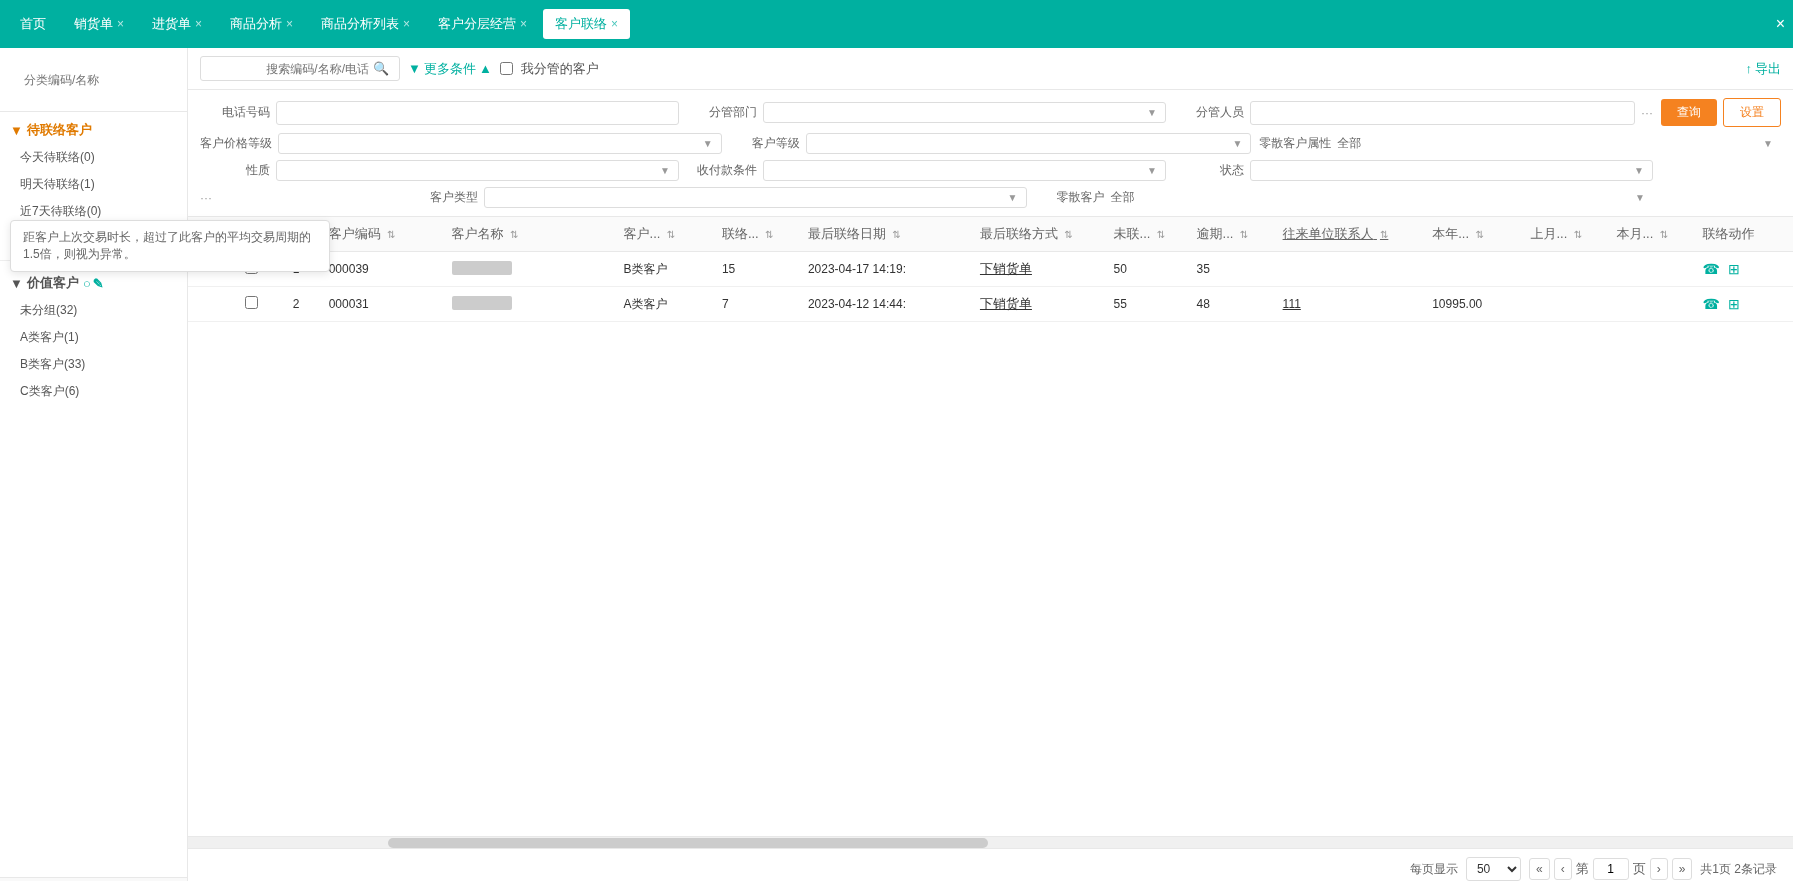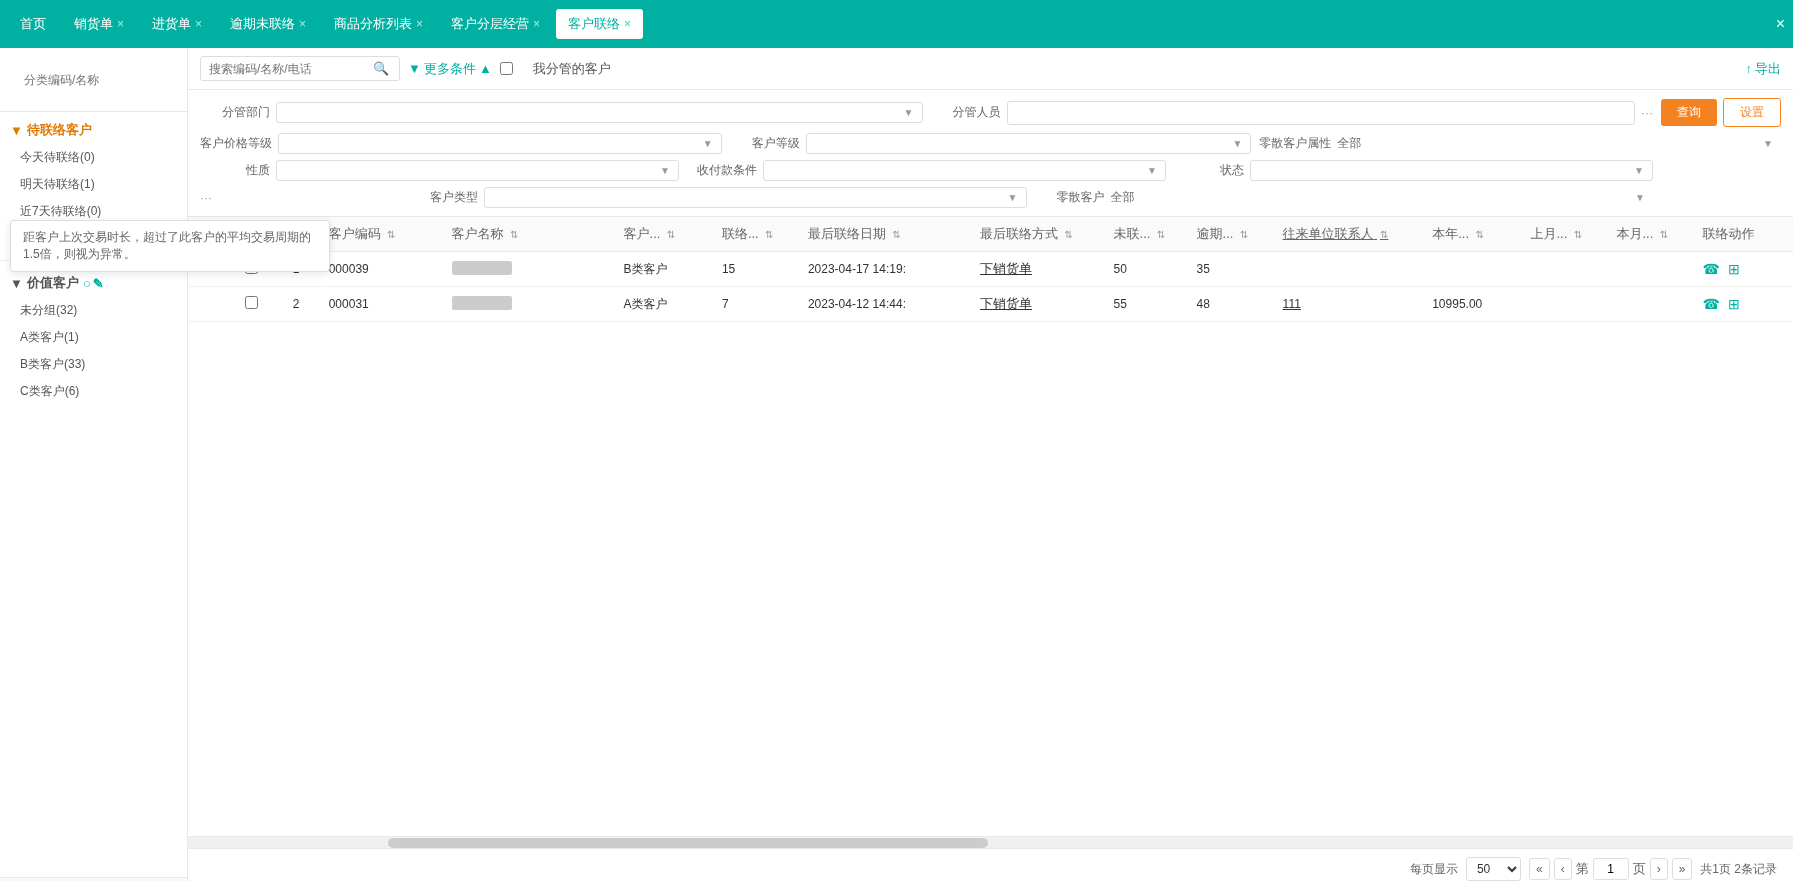--- a/index.html
+++ b/index.html
@@ -86,28 +86,28 @@
       border-bottom: 1px solid #e8e8e8;
       display: flex; align-items: center; gap: 8px;
     }
     .search-input-wrap {
       display: flex; align-items: center;
       border: 1px solid #ddd; border-radius: 3px;
       padding: 4px 8px; gap: 4px; width: 200px;
     }
     .search-input-wrap input {
       border: none; outline: none; font-size: 12px;
-      color: #3b82f6; width: 160px;
+      color: #3b82f6; width: 160px; text-align: right;
     }
     .filter-more {
       display: flex; align-items: center; gap: 3px;
       color: #00b0a0; cursor: pointer; font-size: 12px;
     }
     .my-customer-check {
-      display: flex; align-items: center; gap: 20px;
+      display: flex; align-items: center; gap: 8px;
       font-size: 12px; color: #555; cursor: pointer;
     }
     .filter-spacer { flex: 1; }
     .export-btn {
       display: flex; align-items: center; gap: 3px;
       color: #00b0a0; cursor: pointer; font-size: 12px;
     }
 
     
     .adv-filters {
@@ -247,21 +247,21 @@
   </div>
   <div class="nav-item">
     <span>销货单</span>
     <span class="nav-close">×</span>
   </div>
   <div class="nav-item">
     <span>进货单</span>
     <span class="nav-close">×</span>
   </div>
   <div class="nav-item">
-    <span>逾期未联络</span>
+    <span>商品分析</span>
     <span class="nav-close">×</span>
   </div>
   <div class="nav-item">
     <span>商品分析列表</span>
     <span class="nav-close">×</span>
   </div>
   <div class="nav-item">
     <span>客户分层经营</span>
     <span class="nav-close">×</span>
   </div>
@@ -334,20 +334,24 @@
       <div class="filter-spacer"></div>
       <div class="export-btn">
         <span>↑</span>
         <span>导出</span>
       </div>
     </div>
 
     <div class="adv-filters">
 
       <div class="filter-row">
+        <div class="filter-cell">
+          <span class="filter-label">电话号码</span>
+          <input type="text" class="filter-input" style="flex: 2 1 0%;">
+        </div>
         <div class="filter-cell">
           <span class="filter-label">分管部门</span>
           <div class="filter-select" style="flex:2;">
             <span></span>
             <span class="arrow">▼</span>
           </div>
         </div>
         <div class="filter-cell">
           <span class="filter-label">分管人员</span>
           <input type="text" class="filter-input" style="flex: 2 1 0%;">

